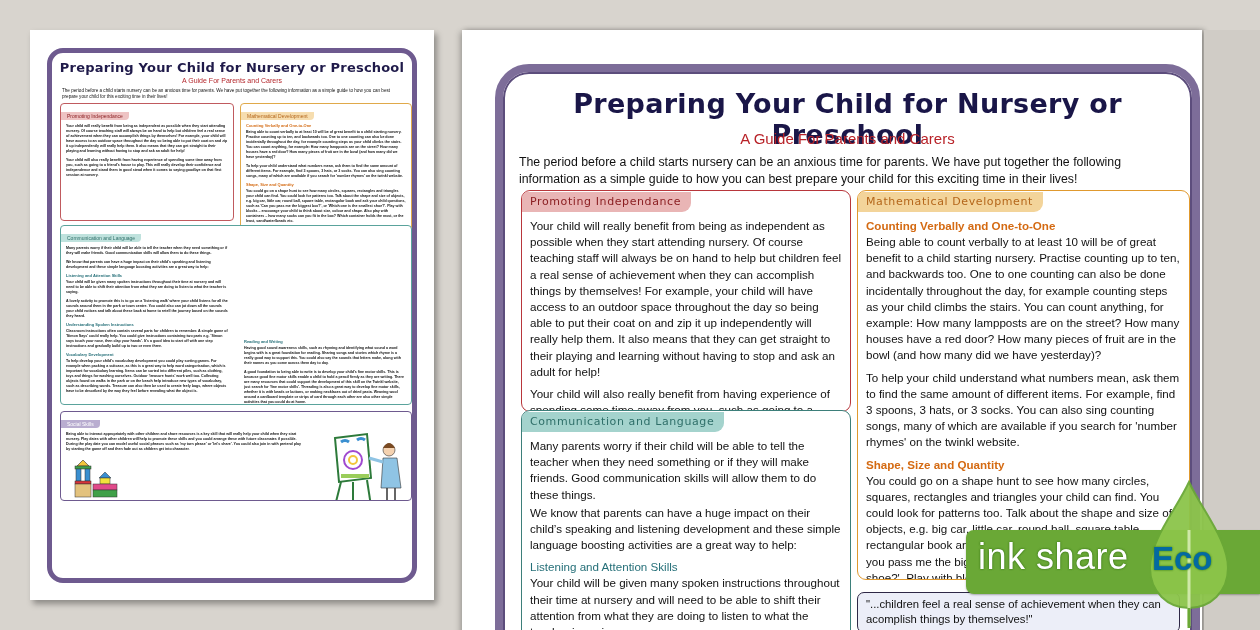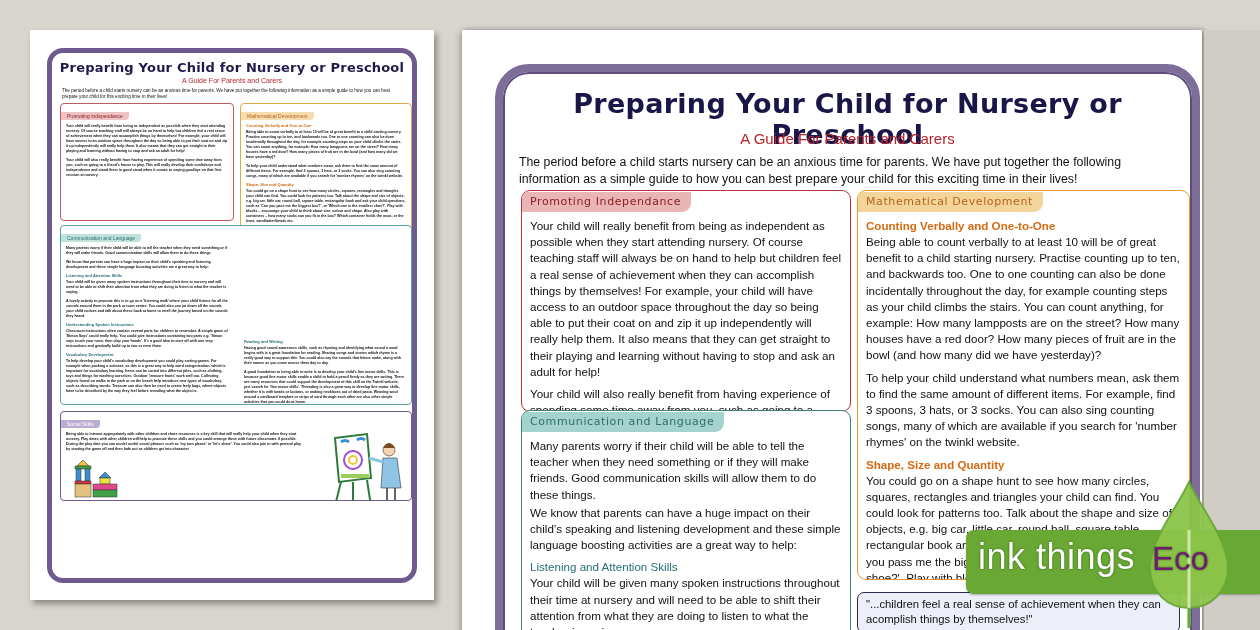--- a/index.html
+++ b/index.html
@@ -83,21 +83,21 @@
     background: #6aa836; border-radius: 8px 0 0 8px;
     box-shadow: 0 1px 2px rgba(0,0,0,0.3);
   }
   .eco-text {
     position: absolute; left: 978px; top: 536px; font-size: 36px; color: #fff;
     font-family: "Liberation Sans", sans-serif; letter-spacing: 0.5px;
     text-shadow: 0 0 2px #3f7d1b, 0 0 2px #3f7d1b;
   }
   .eco-leaf { position: absolute; left: 1146px; top: 480px; width: 86px; height: 150px; }
   .eco-label {
-    position: absolute; left: 1152px; top: 540px; font-size: 33px; color: #701a75; font-weight: normal;
+    position: absolute; left: 1152px; top: 540px; font-size: 33px; color: #0369a1; font-weight: bold;
     text-shadow: 0 0 2px #4e8e22, 0 0 2px #4e8e22;
   }
   .side-strip { position: absolute; left: 1204px; top: 30px; width: 56px; height: 600px; background: #d0ccc6; }
 </style>
 </head>
 <body>
 
 <div class="thumb">
   <div class="thumb-frame">
     <div class="t-title">Preparing Your Child for Nursery or Preschool</div>
@@ -214,19 +214,19 @@
         <p style="margin-bottom:2px;">Your child will be given many spoken instructions throughout their time at nursery and will need to be able to shift their attention from what they are doing to listen to what the teacher is saying.</p>
 
       </div>
     </div>
   </div>
 </div>
 
 <div class="side-strip"></div>
 
 <div class="eco-bar"></div>
-<div class="eco-text">ink things</div>
+<div class="eco-text">ink share</div>
 <svg class="eco-leaf" viewBox="0 0 86 150">
   <path d="M43 2 C30 30 4 60 4 88 C4 112 22 128 43 128 C64 128 82 112 82 88 C82 60 56 30 43 2 Z" fill="#8cc54a" stroke="#6aa836" stroke-width="2" opacity="0.95"></path>
   <line x1="43" y1="50" x2="43" y2="146" stroke="#cfe8a8" stroke-width="3"></line>
   <line x1="43" y1="128" x2="43" y2="148" stroke="#6aa836" stroke-width="3"></line>
 </svg>
 <div class="eco-label">Eco</div>
 
 </body></html>

